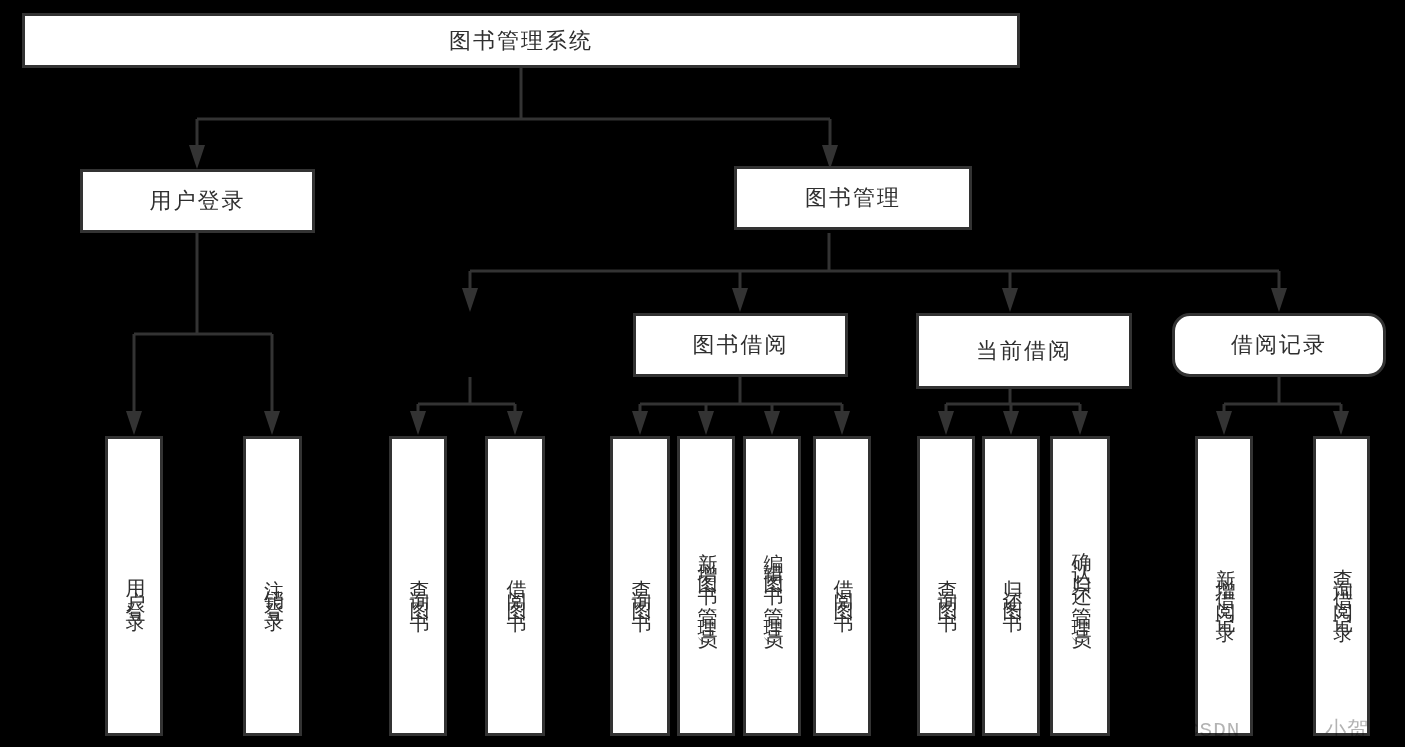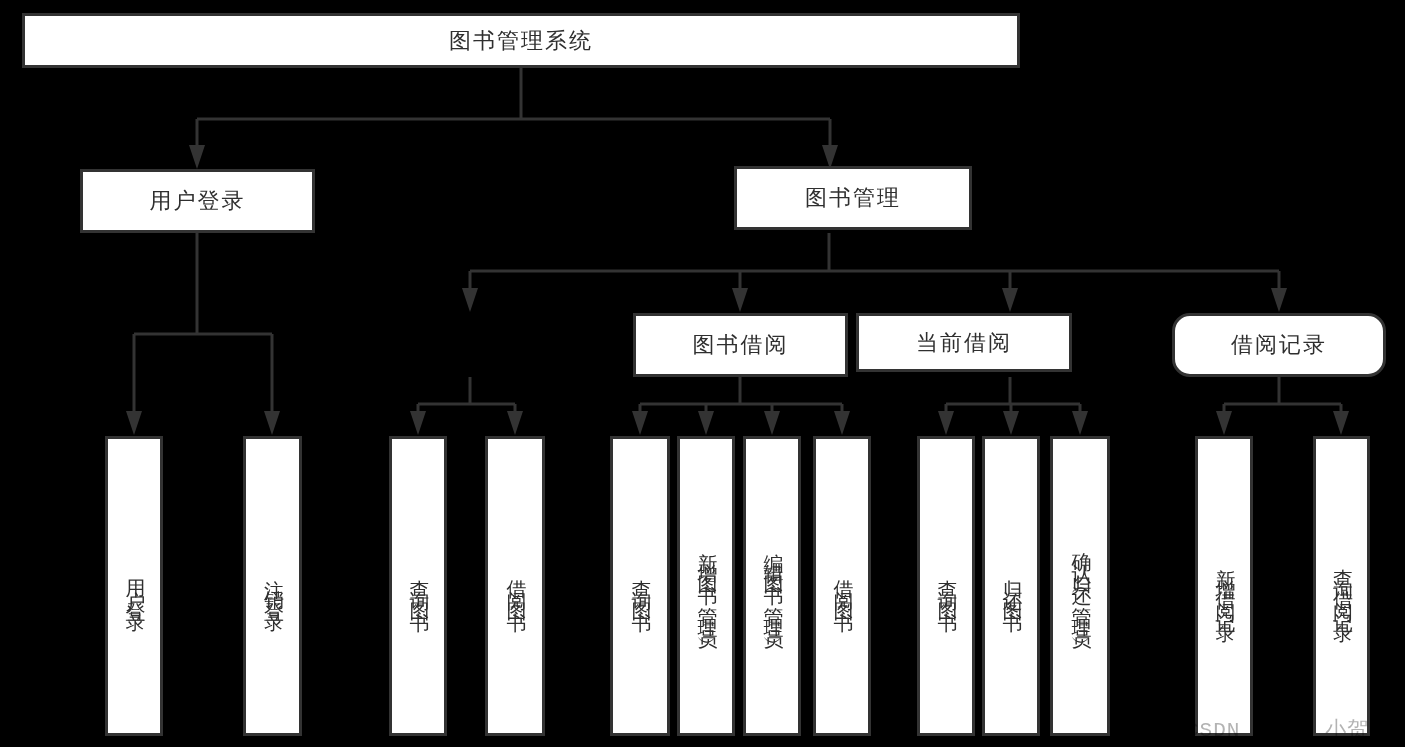--- a/index.html
+++ b/index.html
@@ -93,21 +93,21 @@
       <polygon points="1333,411 1349,411 1341,435"></polygon>
     </g>
   </svg>
 
   <div class="box" style="left:22px; top:13px; width:998px; height:55px;">图书管理系统</div>
 
   <div class="box" style="left:80px; top:169px; width:235px; height:64px;">用户登录</div>
   <div class="box" style="left:710px; top:166px; width:238px; height:64px;margin-left:24px;">图书管理</div>
 
   <div class="box" style="left:633px; top:313px; width:215px; height:64px;">图书借阅</div>
-  <div class="box" style="left:856px; top:313px; width:216px; height:59px;">当前借阅</div>
+  <div class="box" style="left:916px; top:313px; width:216px; height:76px;">当前借阅</div>
   <div class="box" style="left:1172px; top:313px; width:214px; height:64px;border-radius:18px;">借阅记录</div>
 
   <div class="vbox" style="left:105px; top:436px; width:58px; height:300px;">用户登录</div>
   <div class="vbox" style="left:243px; top:436px; width:59px; height:300px;">注销登录</div>
 
   <div class="vbox" style="left:389px; top:436px; width:58px; height:300px;">查询图书</div>
   <div class="vbox" style="left:485px; top:436px; width:60px; height:300px;">借阅图书</div>
 
   <div class="vbox" style="left:610px; top:436px; width:60px; height:300px;">查询图书</div>
   <div class="vbox" style="left:677px; top:436px; width:58px; height:300px;">新增图书（管理员）</div>

